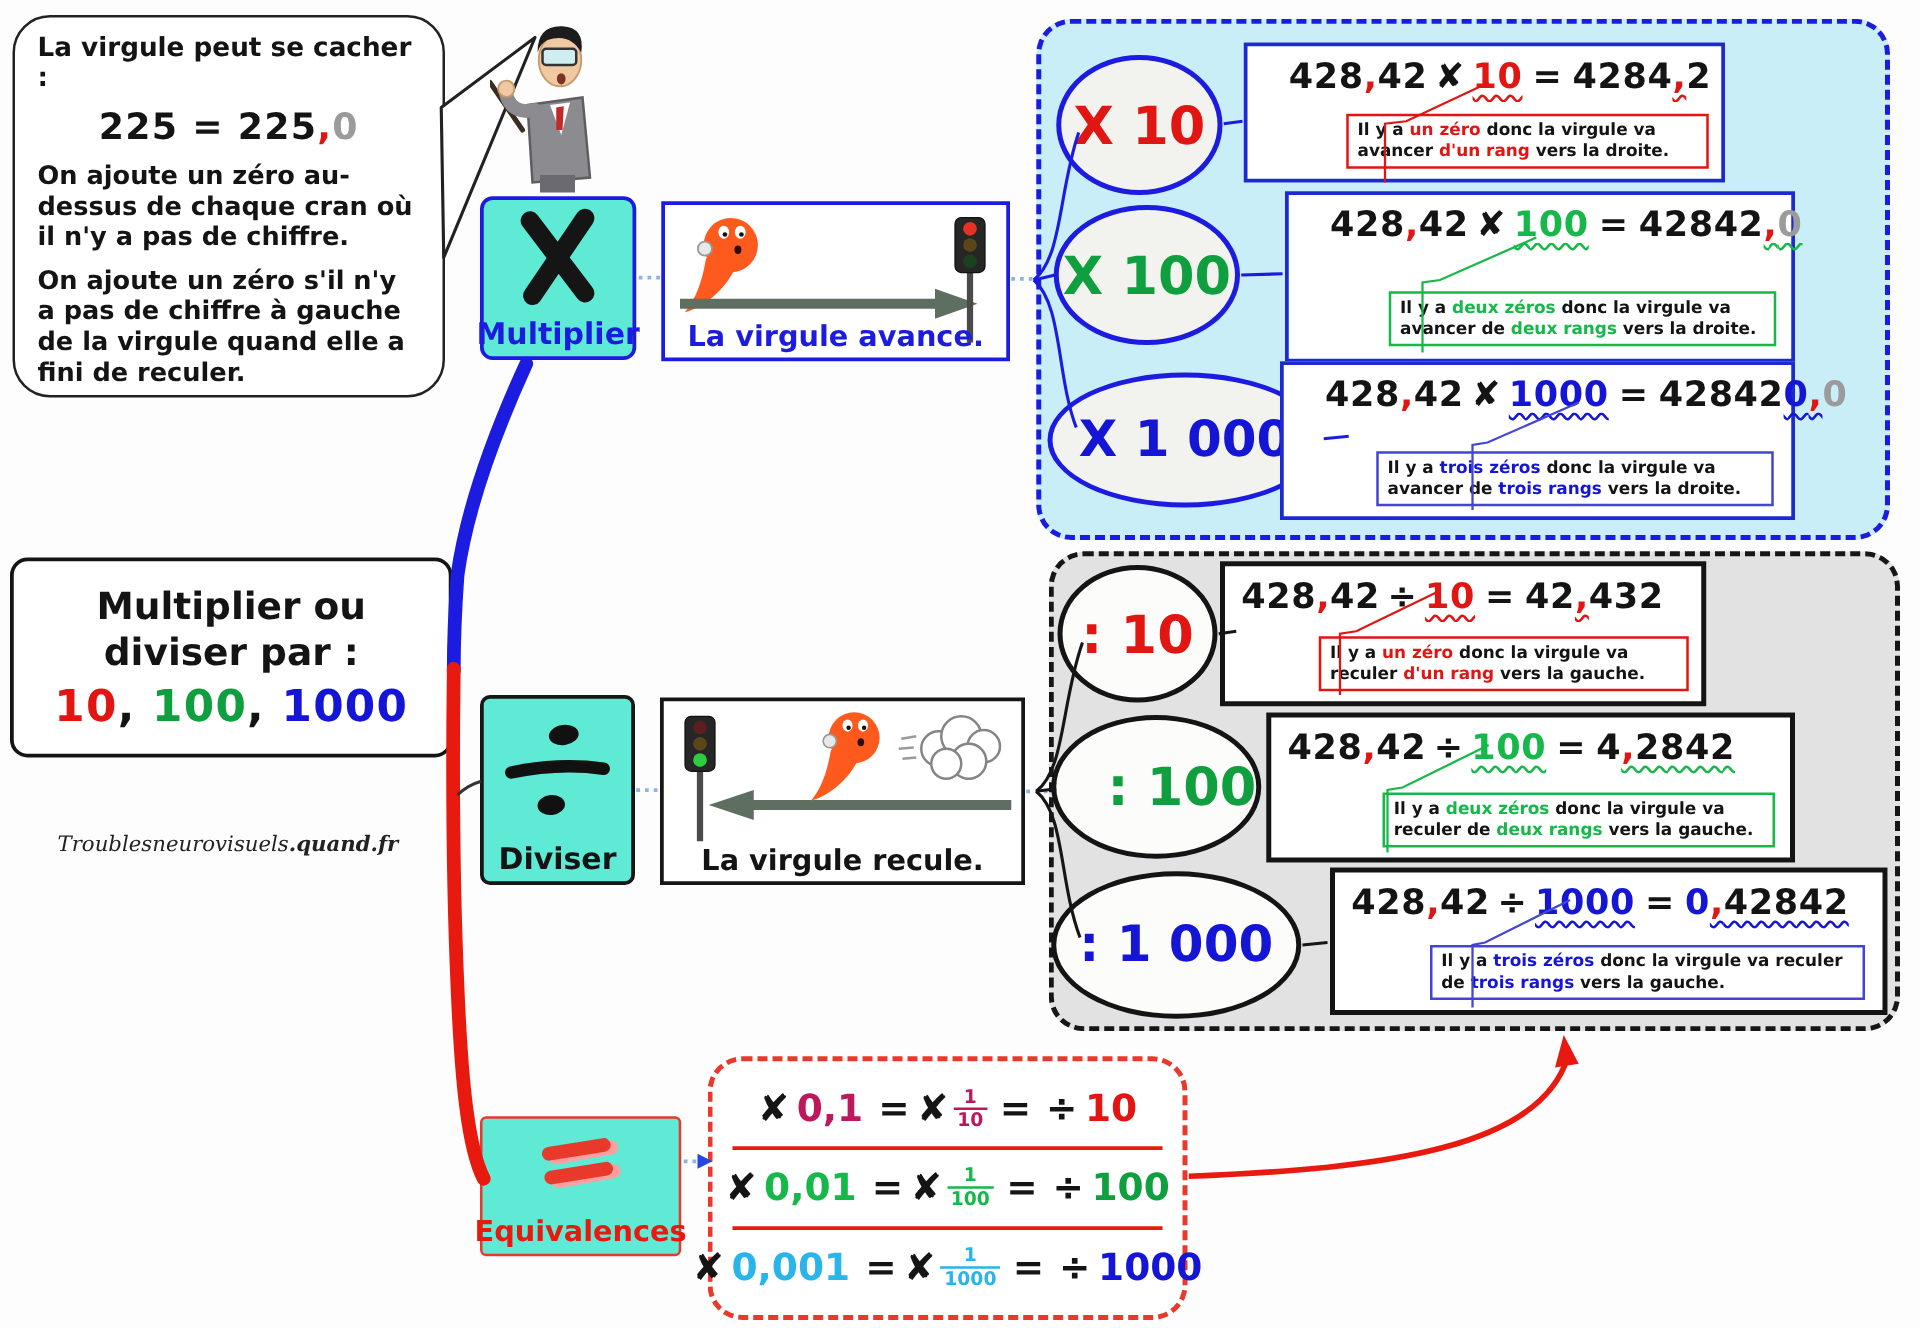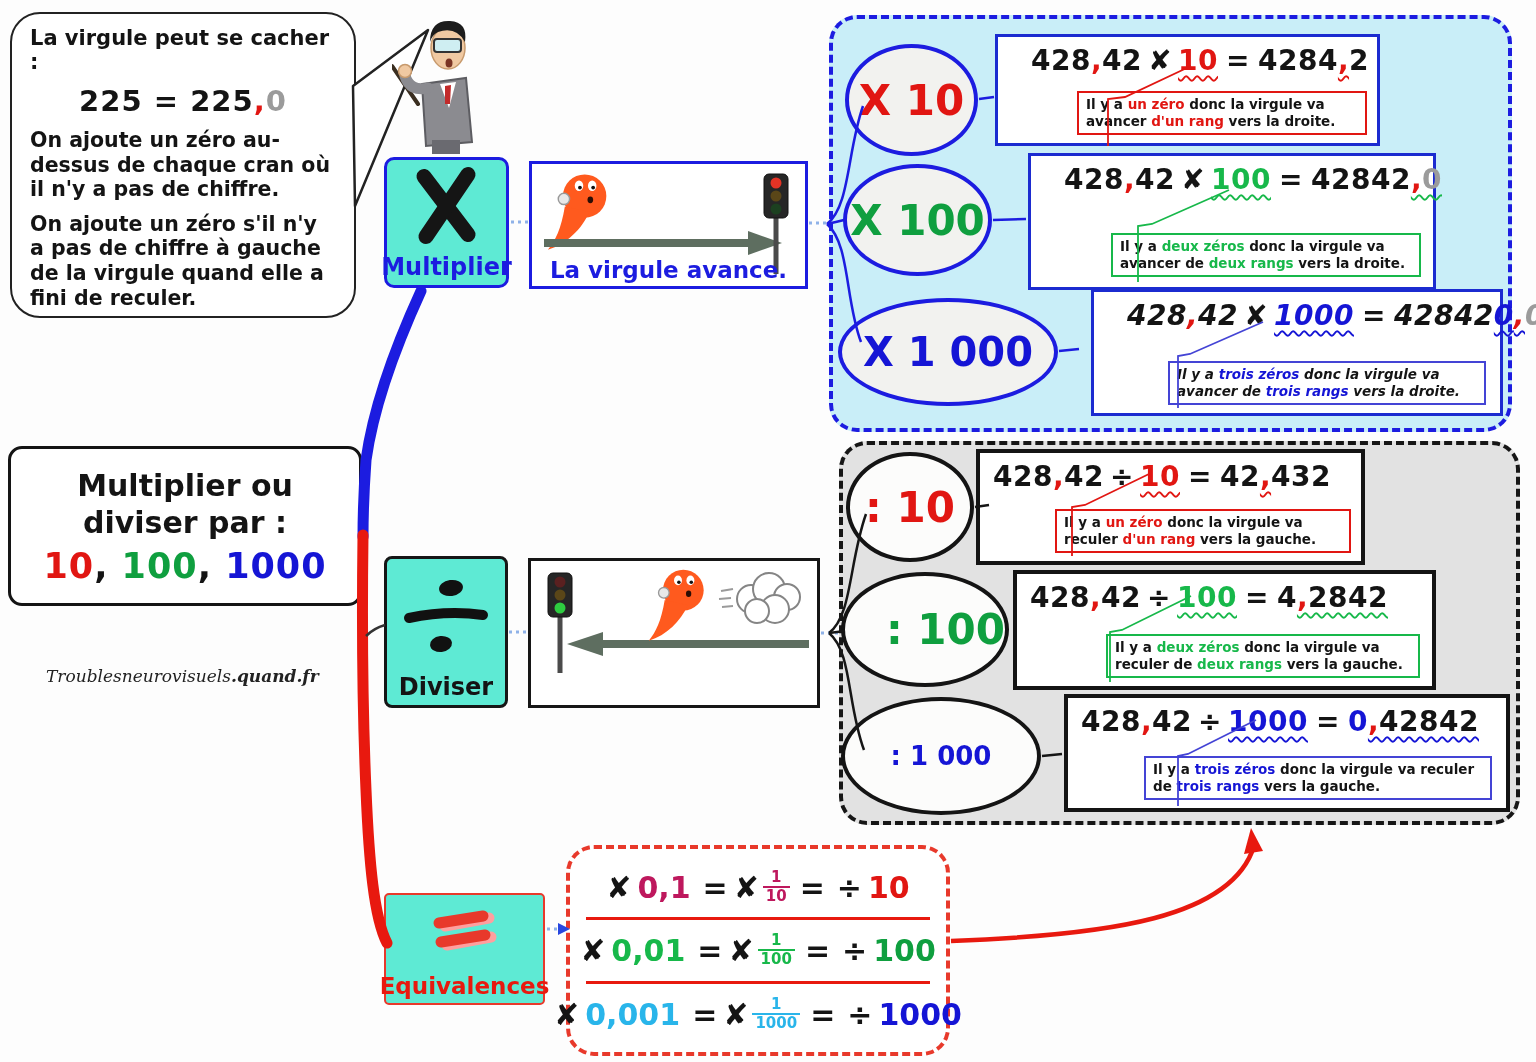--- a/index.html
+++ b/index.html
@@ -163,21 +163,21 @@
 <div class="abs eqbox m" style="left:995px;top:34px;width:385px;height:112px;">
   <div class="eqline"><span>428</span><span class="red">,</span><span>42</span><span class="op">✘</span><span class="red wr">10</span><span class="eqs">=</span><span>4284</span><span class="red wr">,</span><span>2</span></div>
   <div class="note nr" style="right:10px;bottom:8px;width:272px;"><span>Il y a </span><span class="red">un zéro</span><span> donc la virgule va avancer </span><span class="red">d'un rang</span><span> vers la droite.</span></div>
 </div>
 
 <div class="abs eqbox m" style="left:1028px;top:153px;width:408px;height:137px;">
   <div class="eqline"><span>428</span><span class="red">,</span><span>42</span><span class="op">✘</span><span class="greenb wg">100</span><span class="eqs">=</span><span>42842</span><span class="red wg">,</span><span class="gray wg">0</span></div>
   <div class="note ng" style="right:12px;bottom:10px;width:292px;"><span>Il y a </span><span class="greenb">deux zéros</span><span> donc la virgule va avancer de </span><span class="greenb">deux rangs</span><span> vers la droite.</span></div>
 </div>
 
-<div class="abs eqbox m" style="left:1091px;top:289px;width:412px;height:127px;font-style:italic;">
+<div class="abs eqbox m" style="left:1024px;top:289px;width:412px;height:127px;">
   <div class="eqline"><span>428</span><span class="red">,</span><span>42</span><span class="op">✘</span><span class="blue wb">1000</span><span class="eqs">=</span><span>42842</span><span class="blue wb">0</span><span class="red wb">,</span><span class="gray">0</span></div>
   <div class="note nb" style="right:14px;bottom:8px;width:300px;"><span>Il y a </span><span class="blue">trois zéros</span><span> donc la virgule va avancer de </span><span class="blue">trois rangs</span><span> vers la droite.</span></div>
 </div>
 
 <div class="abs centerbox">
   <div class="l">Multiplier ou</div>
   <div class="l">diviser par :</div>
   <div class="nums"><span class="red">10</span><span>, </span><span class="green">100</span><span>, </span><span class="blue">1000</span></div>
 </div>
 <div class="abs watermark"><span>Troublesneurovisuels</span><b>.quand.fr</b></div>
@@ -220,31 +220,32 @@
         <circle cx="70" cy="30" r="13"></circle>
       <circle cx="58" cy="42" r="14"></circle>
         <circle cx="40" cy="44" r="12"></circle>
     </g>
     <g stroke="#9a9a9a" stroke-width="2">
       <line x1="4" y1="24" x2="16" y2="22"></line>
         <line x1="2" y1="32" x2="14" y2="31"></line>
         <line x1="5" y1="40" x2="16" y2="39"></line>
     </g>
   </svg>
+  <div class="lbl">La virgule recule.</div>
 </div>
 
 <div class="abs region div-region"></div>
 
 <div class="abs oval d" style="left:846px;top:452px;width:128px;height:110px;font-size:42px;">
     <span class="red">: 10</span>
   </div>
 <div class="abs oval d" style="left:841px;top:572px;width:168px;height:115px;font-size:42px;justify-content:flex-end;">
     <span class="green">: 100</span>
   </div>
-<div class="abs oval d" style="left:841px;top:697px;width:200px;height:118px;font-size:26px;">
+<div class="abs oval d" style="left:841px;top:697px;width:200px;height:118px;font-size:40px;">
     <span class="blue">: 1 000</span>
   </div>
 
 <div class="abs eqbox d" style="left:976px;top:449px;width:389px;height:116px;">
   <div class="eqline"><span>428</span><span class="red">,</span><span>42</span><span class="op">÷</span><span class="red wr">10</span><span class="eqs">=</span><span>42</span><span class="red wr">,</span><span>432</span></div>
   <div class="note nr" style="right:10px;bottom:8px;width:278px;"><span>Il y a </span><span class="red">un zéro</span><span> donc la virgule va reculer </span><span class="red">d'un rang</span><span> vers la gauche.</span></div>
 </div>
 
 <div class="abs eqbox d" style="left:1013px;top:570px;width:423px;height:120px;">
   <div class="eqline"><span>428</span><span class="red">,</span><span>42</span><span class="op">÷</span><span class="greenb wg">100</span><span class="eqs">=</span><span>4</span><span class="red wg">,</span><span class="wg">2842</span></div>

